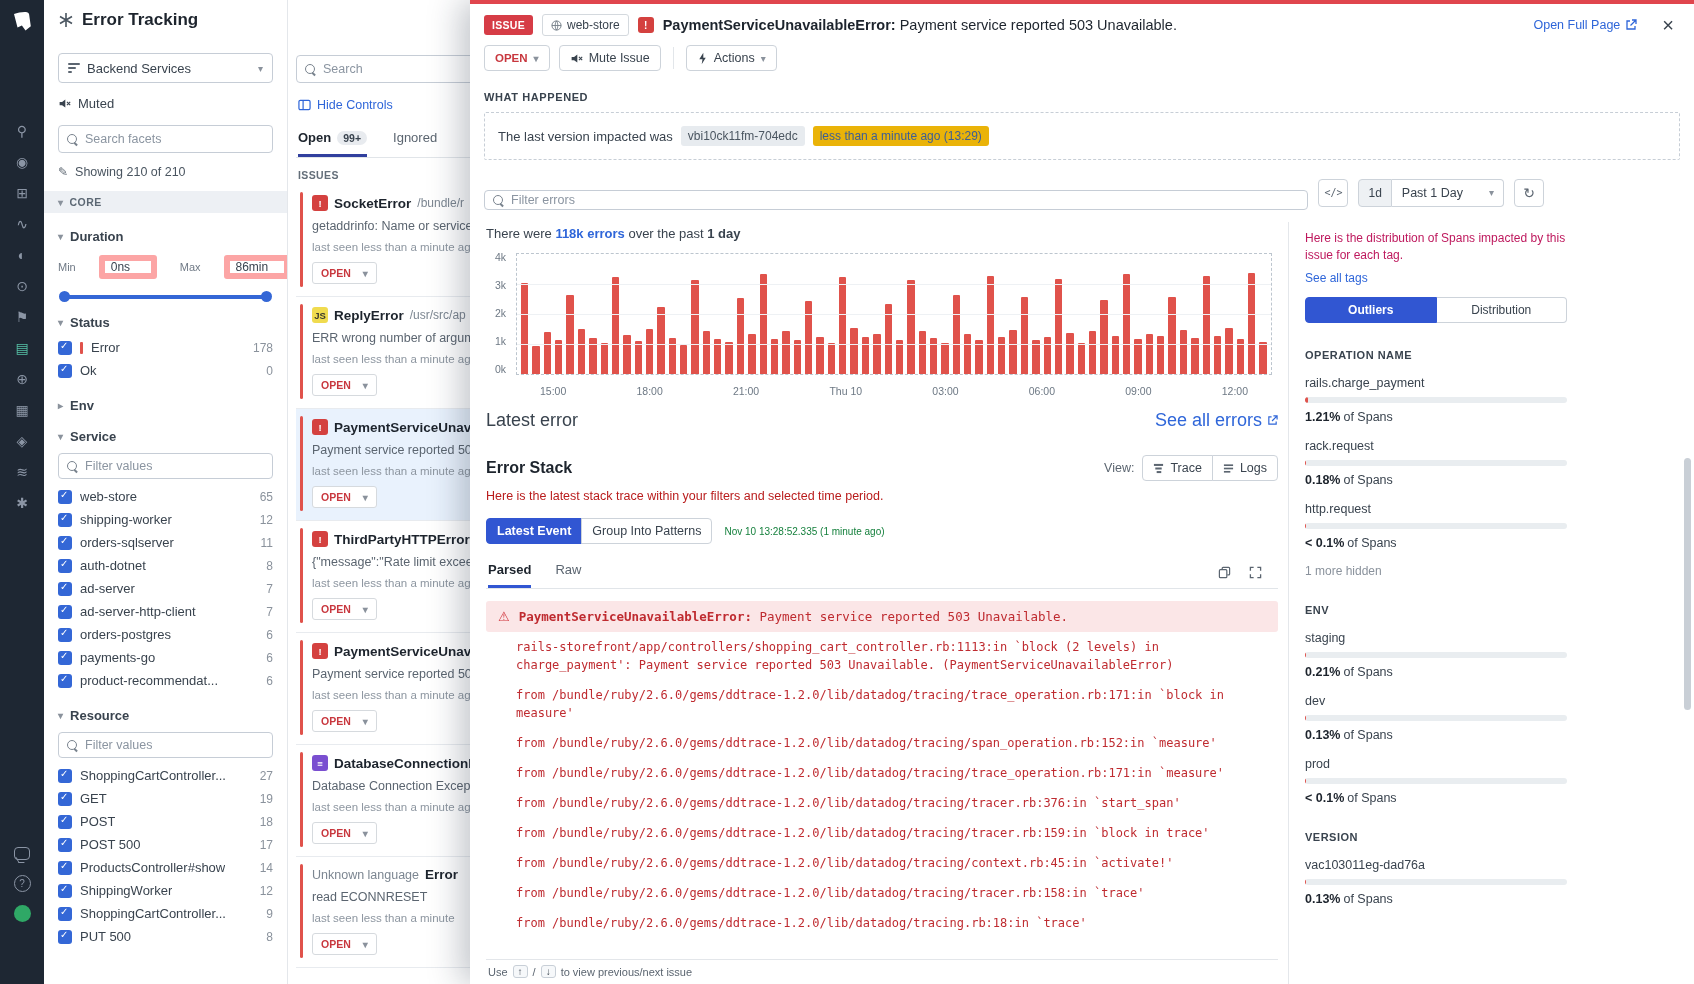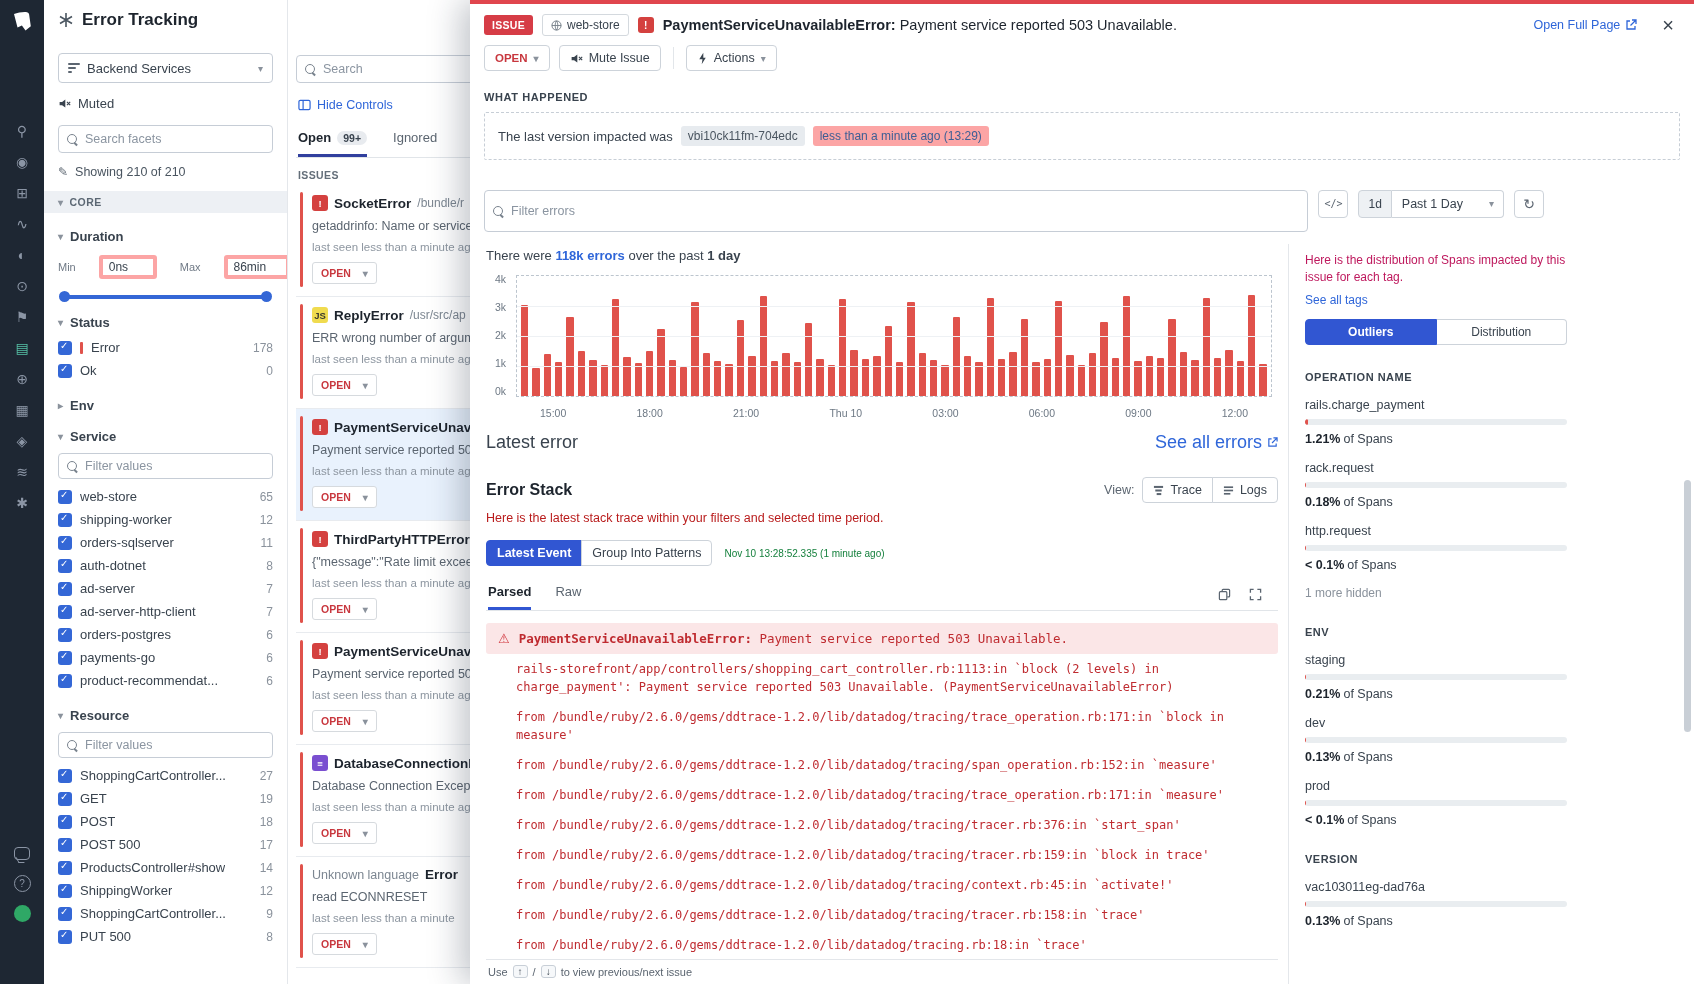--- a/index.html
+++ b/index.html
@@ -38,21 +38,21 @@
 .mag{width:11px;height:11px;position:relative;flex:none}
 .mag::before{content:"";position:absolute;left:0;top:0;width:8px;height:8px;border:1.5px solid #79838e;border-radius:50%}
 .mag::after{content:"";position:absolute;left:8px;top:8px;width:4px;height:1.5px;background:#79838e;transform:rotate(45deg);transform-origin:0 0}
 .showing-row{margin-top:12px;display:flex;align-items:center;gap:7px;font-size:12.5px;color:#4a5560}
 .pencil{color:#5b6570;font-size:12px}
 .core-bar{margin:12px -14px 0;background:#edf0f4;padding:5px 14px;display:flex;align-items:center;gap:6px;font-size:10.5px;font-weight:700;letter-spacing:.5px;color:#5b6773;cursor:pointer}
 .facet-sec{margin-top:16px}
 .facet-head{display:flex;align-items:center;gap:7px;font-weight:700;font-size:13px;color:#39434e;cursor:pointer}
 .minmax{display:flex;align-items:center;gap:23px;margin-top:11px}
 .mm-label{font-size:11px;color:#707a86}
-.mm-input{width:58px;height:24px;border:4px solid #fca5a5;border-radius:3px;padding:0 6px;font-size:12px;color:#39434e}
+.mm-input{width:58px;height:24px;border:6px solid #fca5a5;border-radius:3px;padding:0 6px;font-size:12px;color:#39434e}
 .mm-input.w2{width:66px}
 .slider{margin:16px 3px 4px;height:4px;background:#3467d6;border-radius:2px;position:relative;cursor:pointer}
 .knob{position:absolute;top:-4px;width:11px;height:11px;border-radius:50%;background:#3467d6}
 .kl{left:-2px}.kr{right:-2px}
 .check-list{margin-top:6px}
 .check-row{display:flex;align-items:center;gap:8px;height:23px;font-size:13px;cursor:pointer}
 .cb{width:14px;height:14px;flex:none;background:#3467d6;border-radius:3px;position:relative}
 .cb::after{content:"✓";position:absolute;left:2px;top:-1px;color:#fff;font-size:10px}
 .marker{width:3px;height:12px;border-radius:1px;flex:none}
 .marker:empty{}
@@ -95,23 +95,23 @@
 .close-x{margin-left:16px;margin-right:4px;font-size:20px;color:#39434e;cursor:pointer;line-height:1}
 .hd2{display:flex;align-items:center;gap:9px;padding:9px 16px 0 14px}
 .btn{height:26px;border:1px solid #cdd3da;border-radius:4px;background:#fff;display:inline-flex;align-items:center;gap:6px;padding:0 10px;font-size:12.5px;color:#39434e;cursor:pointer}
 .open-select{color:#c8373e;font-weight:700;font-size:11.5px}
 .vdiv{width:1px;height:22px;background:#e2e6ea;margin:0 3px}
 .wh-label{padding:20px 16px 0 14px;font-size:11px;font-weight:700;letter-spacing:.6px;color:#39434e}
 .wh-box{margin:9px 14px 0 14px;border:1px dashed #c7ced6;border-radius:2px;padding:8px 13px}
 .wh-row{display:flex;align-items:center;gap:8px;margin:5px 0;font-size:13px}
 .pill{border-radius:3px;padding:3px 7px;font-size:12px}
 .pill.hash{background:#e7ebef;color:#4a5560;cursor:pointer}
-.pill.time{background:#fca5a5;color:#3d5e94}
+.pill.time{background:#eab308;color:#3d5e94}
 .filter-row{display:flex;align-items:center;gap:10px;margin:15px 150px 0 14px}
-.filter-search{flex:1;height:42px;margin-top:15px}
+.filter-search{flex:1;height:20px;margin-top:15px}
 .icon-btn{width:30px;height:28px;border:1px solid #cdd3da;border-radius:4px;background:#fff;display:flex;align-items:center;justify-content:center;color:#5b6570;cursor:pointer}
 .code-btn{font-family:"DejaVu Sans Mono",monospace;font-size:10px}
 .time-combo{display:flex;height:28px}
 .tc-l{border:1px solid #cdd3da;border-radius:4px 0 0 4px;background:#eef1f4;display:flex;align-items:center;padding:0 9px;font-size:12px;cursor:pointer}
 .tc-r{border:1px solid #cdd3da;border-left:none;border-radius:0 4px 4px 0;display:flex;align-items:center;gap:26px;padding:0 9px 0 10px;font-size:12.5px;cursor:pointer}
 .refresh{font-size:14px}
 
 .ov-body{flex:1;display:flex;margin-top:12px;min-height:0}
 .main{flex:1;min-width:0;padding:0 10px 0 16px;display:flex;flex-direction:column}
 .summary{font-size:13px;margin:4px 0 10px}

